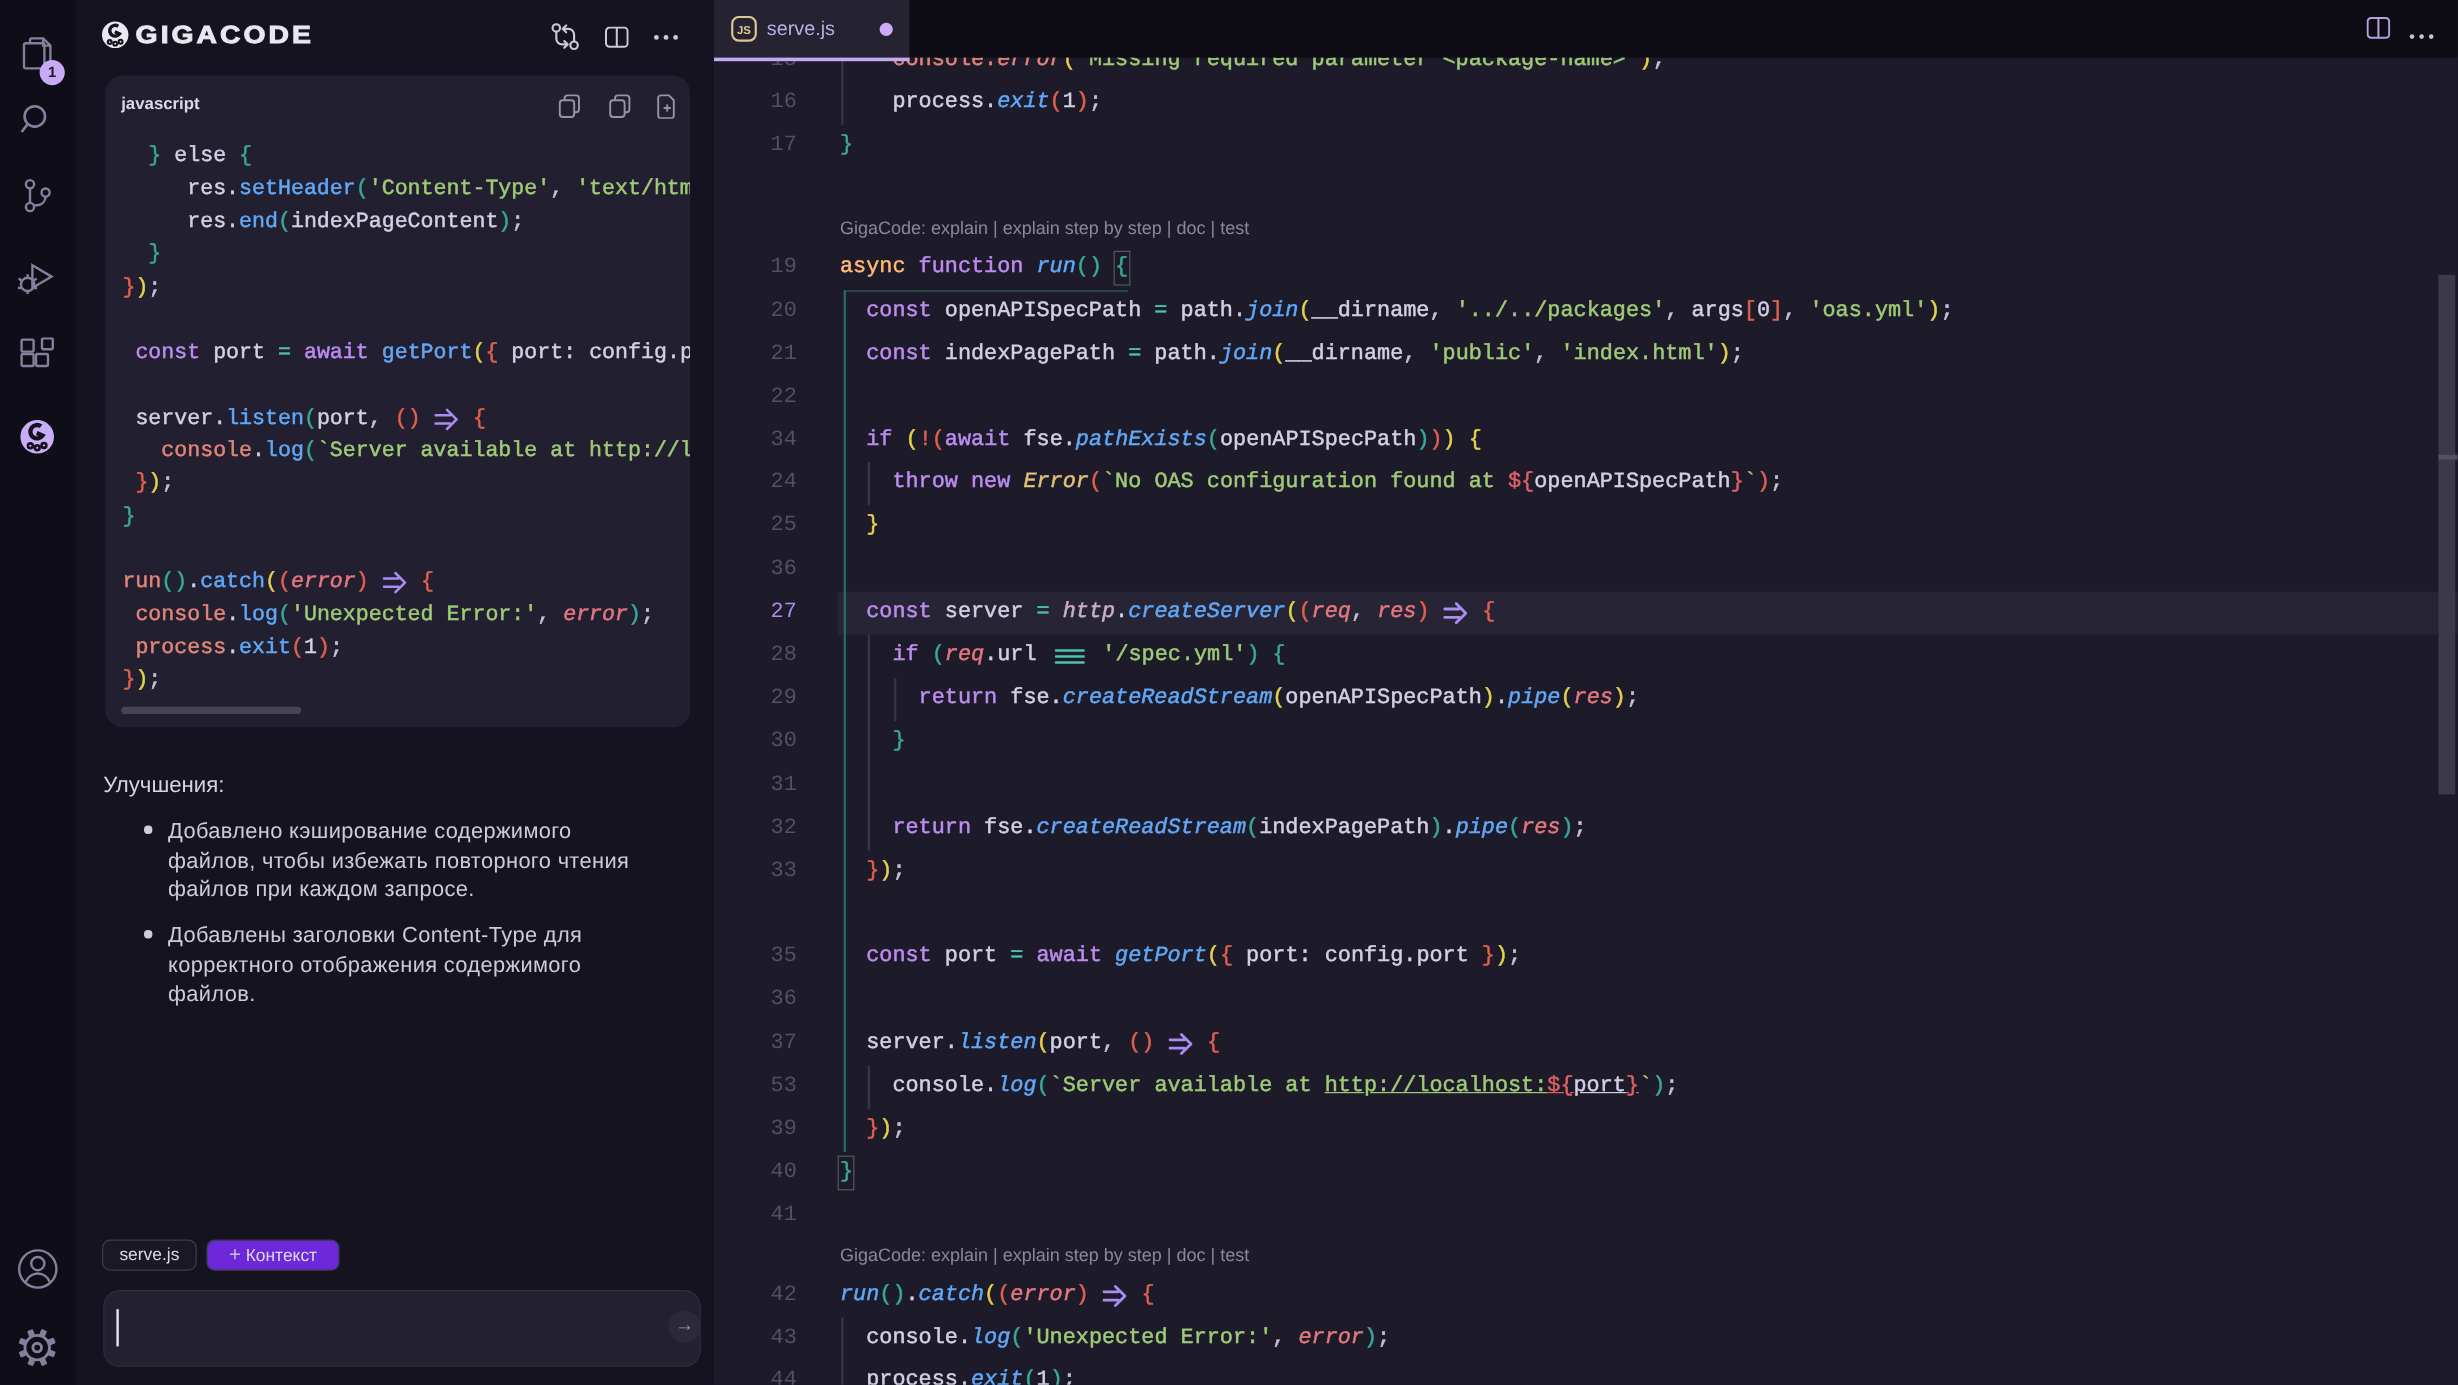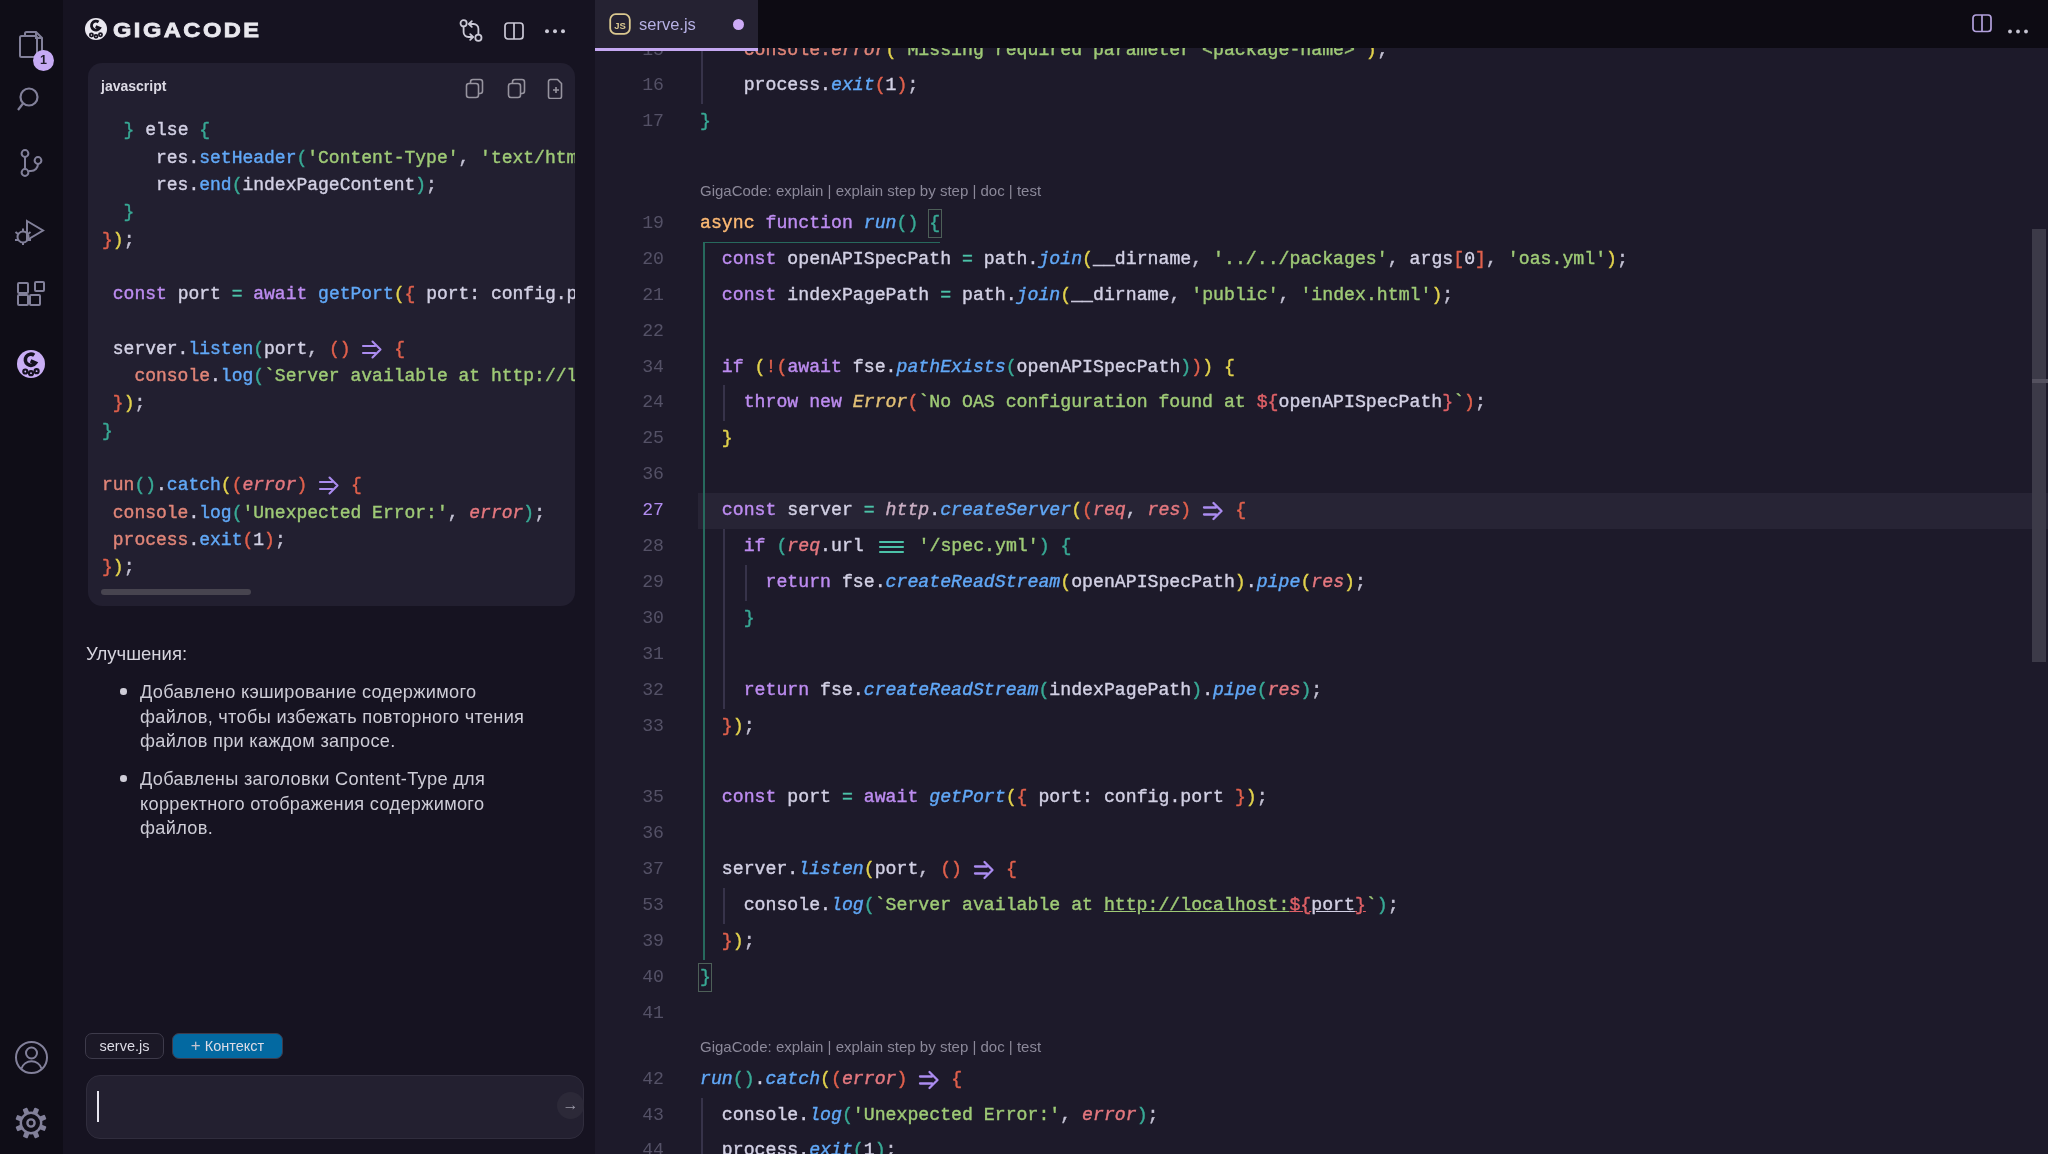--- a/index.html
+++ b/index.html
@@ -232,21 +232,21 @@
 <div class="abs" style="left:14px;top:463.9px;height:27.3px;line-height:27.3px;font-family:'Liberation Mono',monospace;font-size:18px;white-space:pre;-webkit-text-stroke-width:0.4px"><span> </span><span style="color:#e08578">process</span><span style="color:#d2d0e4">.</span><span style="color:#61a8f7">exit</span><span style="color:#e0604c">(</span><span style="color:#d2d0e4">1</span><span style="color:#e0604c">)</span><span style="color:#c4c2d4">;</span></div>
 <div class="abs" style="left:14px;top:491.2px;height:27.3px;line-height:27.3px;font-family:'Liberation Mono',monospace;font-size:18px;white-space:pre;-webkit-text-stroke-width:0.4px"><span></span><span style="color:#e0604c">}</span><span style="color:#e2d24c">)</span><span style="color:#c4c2d4">;</span></div>
 <div class="abs" style="left:13px;top:526px;width:150px;height:5.5px;border-radius:3px;background:#47444f"></div>
 </div>
 <div class="abs" style="left:23px;top:643px;font-size:18.5px;color:#d6d4de">Улучшения:</div>
 <div class="abs" style="left:77px;top:767px;width:430px;font-size:18.2px;letter-spacing:0.3px;line-height:24.7px;color:#cdccd6">Добавлены заголовки Content-Type для<br>корректного отображения содержимого<br>файлов.</div>
 <div class="abs" style="left:77px;top:680px;width:430px;font-size:18.2px;letter-spacing:0.3px;line-height:24.7px;color:#cdccd6">Добавлено кэширование содержимого<br>файлов, чтобы избежать повторного чтения<br>файлов при каждом запросе.</div>
 <div class="abs" style="left:57px;top:688px;width:6.5px;height:6.5px;border-radius:50%;background:#cfcdd8"></div>
 <div class="abs" style="left:57px;top:775px;width:6.5px;height:6.5px;border-radius:50%;background:#cfcdd8"></div>
 <div class="abs" style="left:22px;top:1033px;width:79px;height:26px;border:1px solid #3e3b4b;border-radius:7px;background:#1b1826;text-align:center;line-height:24px;font-size:14.5px;color:#dddce6">serve.js</div>
-<div class="abs" style="left:109px;top:1033px;width:111px;height:26px;border:1px solid #3e3b4b;border-radius:7px;background:#0369a1;text-align:center;line-height:24px;font-size:14.5px;color:#dddce6"><span style="font-size:17px;color:#c5c3d0">+</span> Контекст</div>
+<div class="abs" style="left:109px;top:1033px;width:111px;height:26px;border:1px solid #3e3b4b;border-radius:7px;background:#6d28d9;text-align:center;line-height:24px;font-size:14.5px;color:#dddce6"><span style="font-size:17px;color:#c5c3d0">+</span> Контекст</div>
 <div class="abs" style="left:22.6px;top:1075px;width:498px;height:63.8px;border:1px solid #302d3d;border-radius:14px;background:#232030"></div>
 <div class="abs" style="left:34px;top:1091px;width:1.6px;height:31px;background:#e8e6f0"></div>
 <div class="abs" style="left:494px;top:1092px;width:27px;height:27px;border-radius:50%;background:#2c2938;text-align:center;line-height:25px;color:#9b99a8;font-size:16px">→</div>
 </div>
 <div id="acts">
 <svg class="abs" style="left:14px;top:29px" width="34" height="34" viewBox="0 0 34 34">
       <g fill="none" stroke="#82809a" stroke-width="2">
         <path d="M11 7 V4.5 A1.5 1.5 0 0 1 12.5 3 H22 L28 9 V22.5 A1.5 1.5 0 0 1 26.5 24 H24"></path>
         <path d="M22 3 V9 H28"></path>
         <rect x="6" y="7" width="17" height="21" rx="1.5"></rect>

